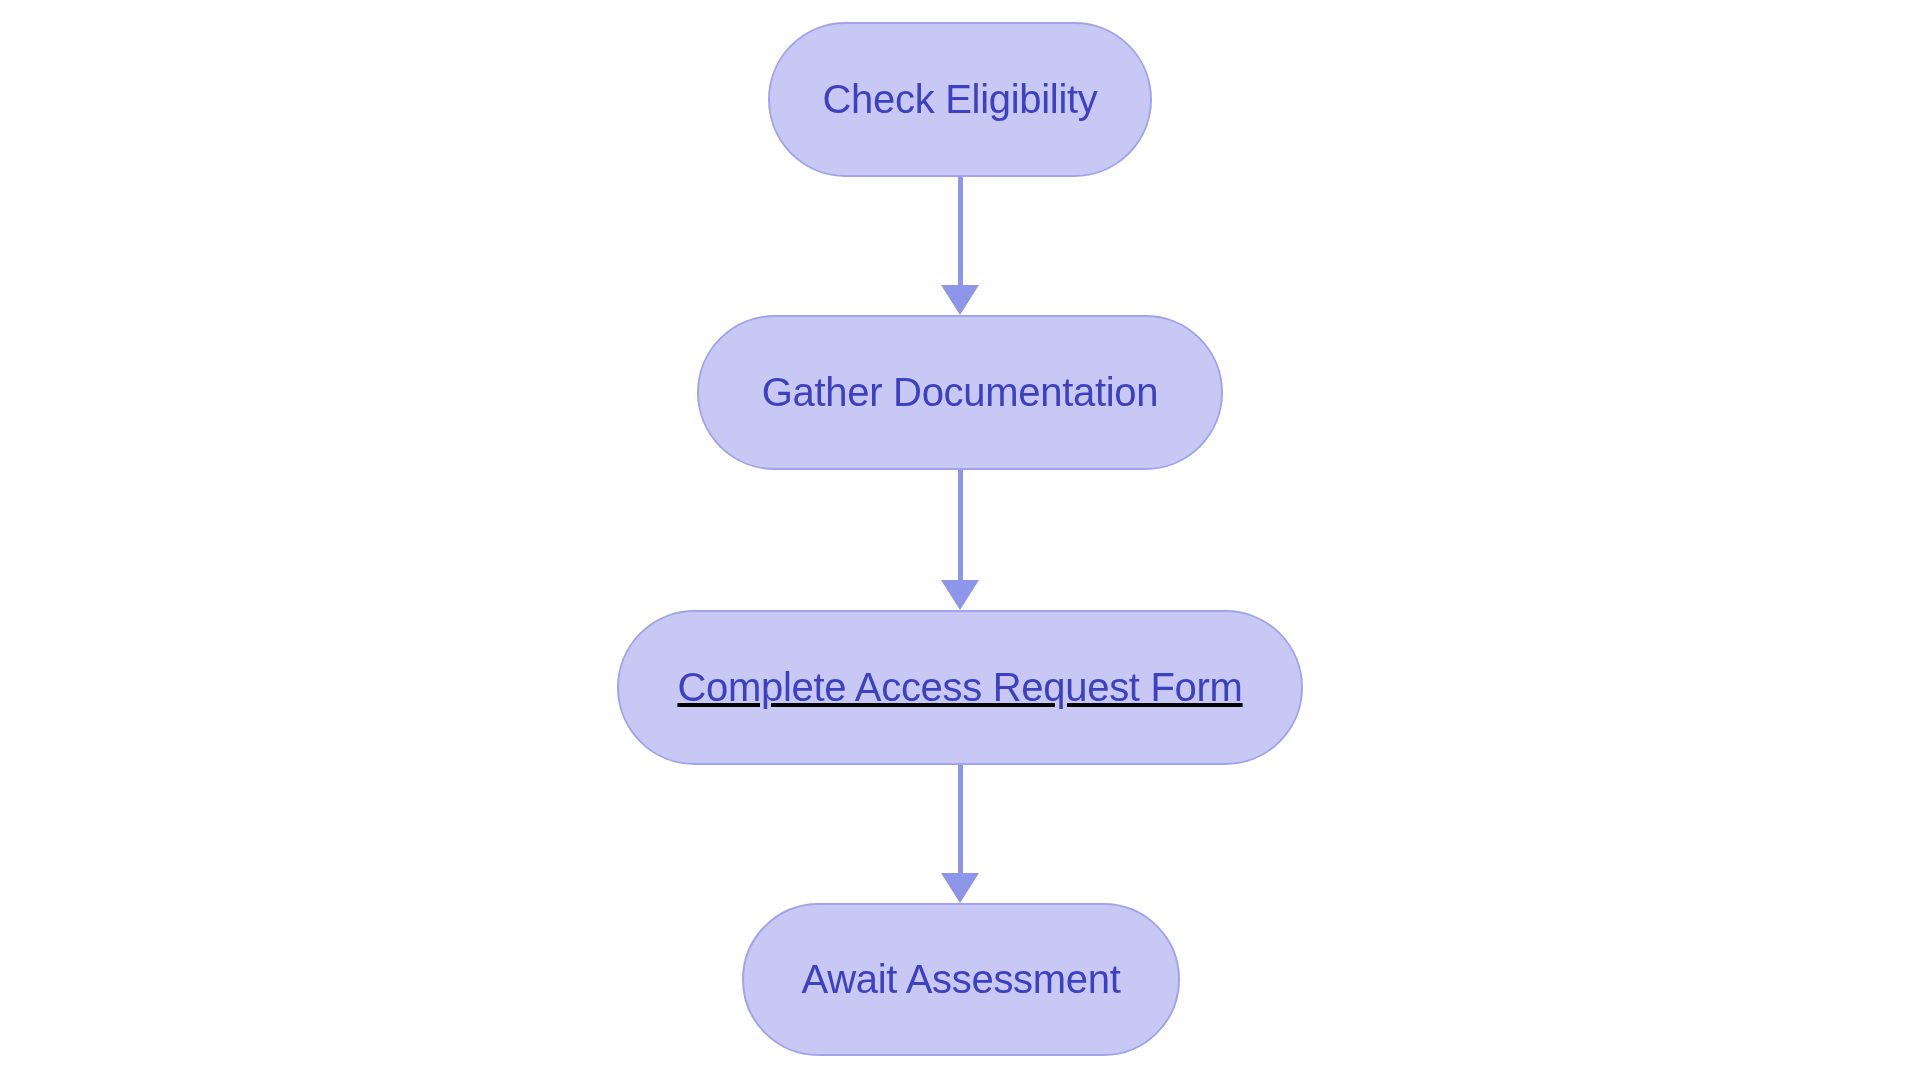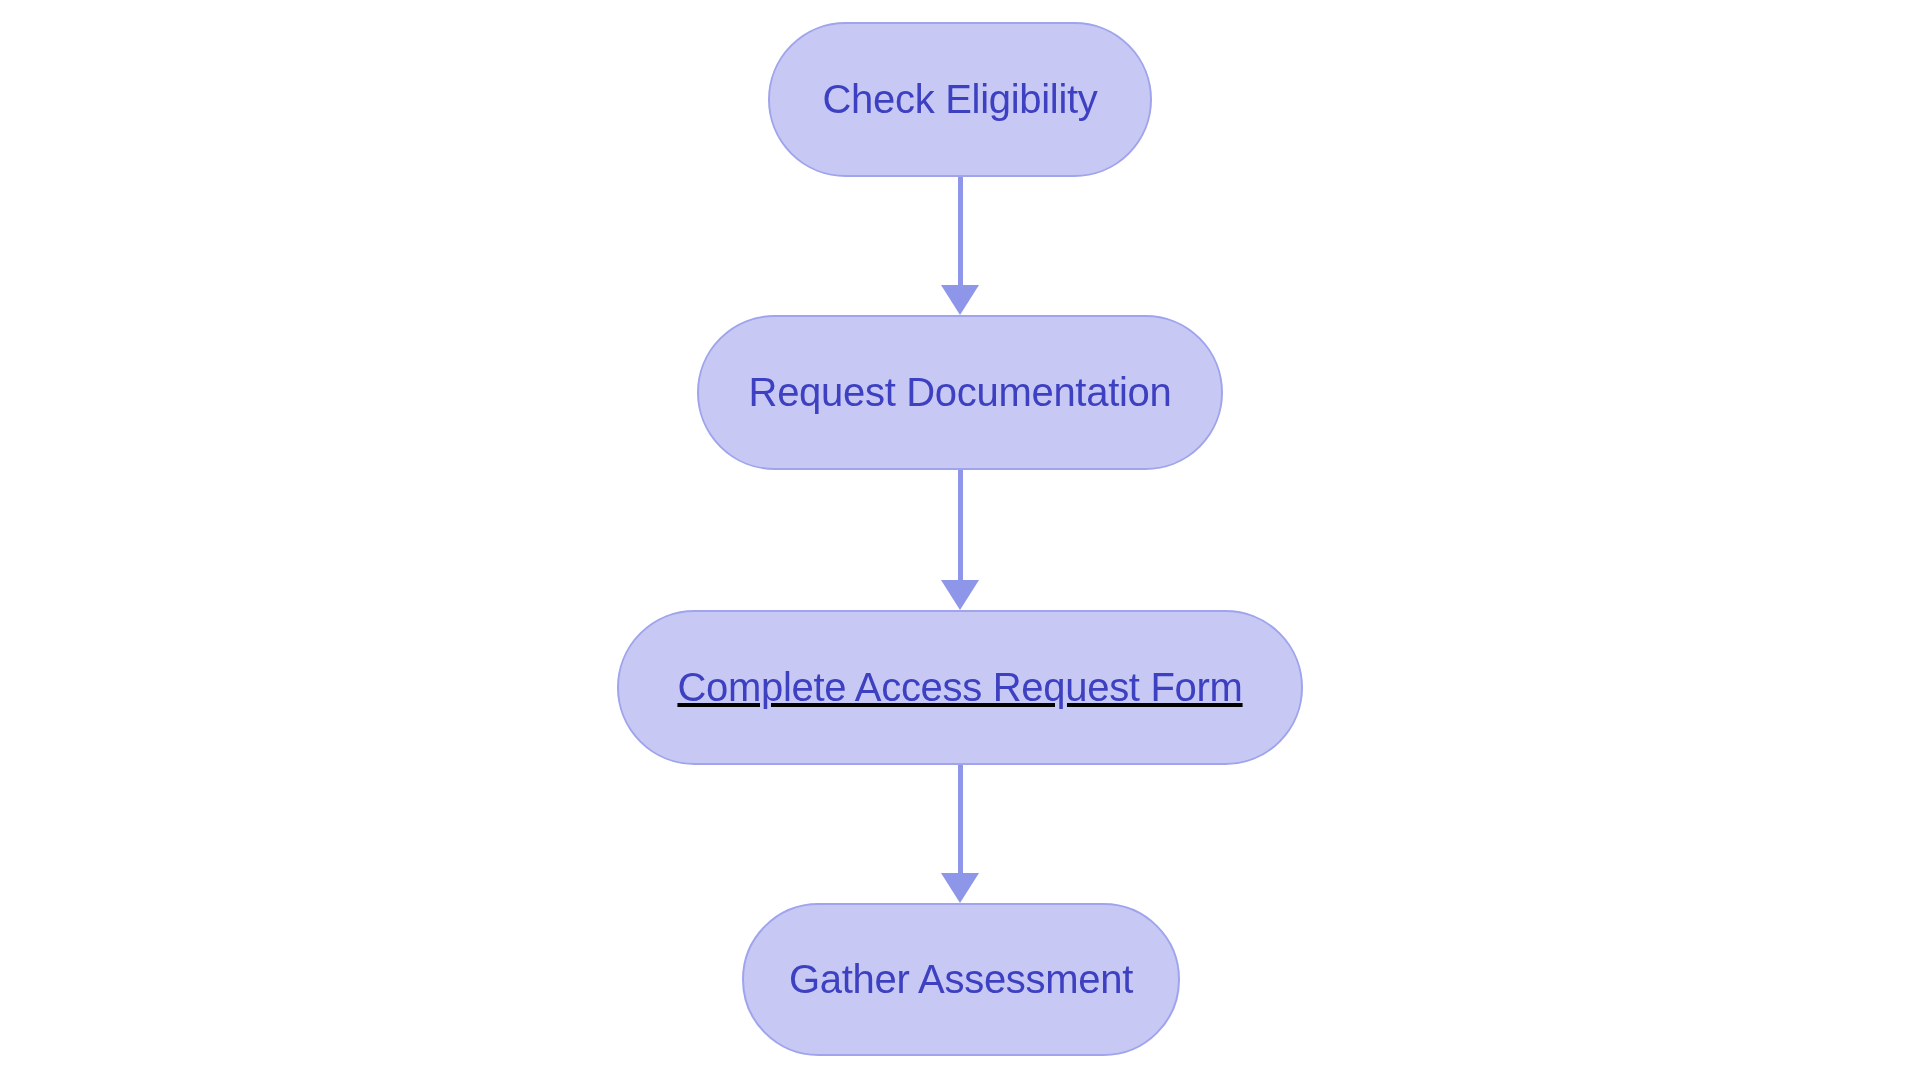--- a/index.html
+++ b/index.html
@@ -78,34 +78,34 @@
   <div class="node node-1">
     <span class="node-label">Check Eligibility</span>
   </div>
 
   <div class="edge edge-1">
     <div class="edge-line"></div>
     <div class="edge-head"></div>
   </div>
 
   <div class="node node-2">
-    <span class="node-label">Request Documentation</span>
+    <span class="node-label">Gather Documentation</span>
   </div>
 
   <div class="edge edge-2">
     <div class="edge-line"></div>
     <div class="edge-head"></div>
   </div>
 
   <div class="node node-3">
     <span class="node-label">Complete Access Request Form</span>
   </div>
 
   <div class="edge edge-3">
     <div class="edge-line"></div>
     <div class="edge-head"></div>
   </div>
 
   <div class="node node-4">
-    <span class="node-label">Gather Assessment</span>
+    <span class="node-label">Await Assessment</span>
   </div>
 
 </div>
 
 </body></html>

